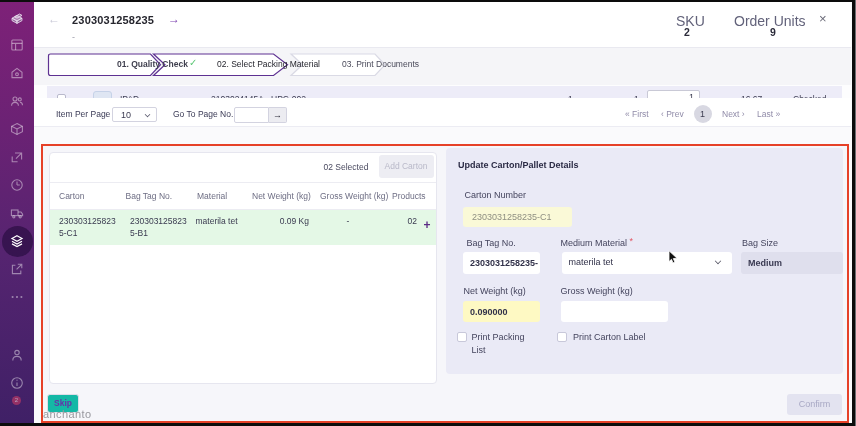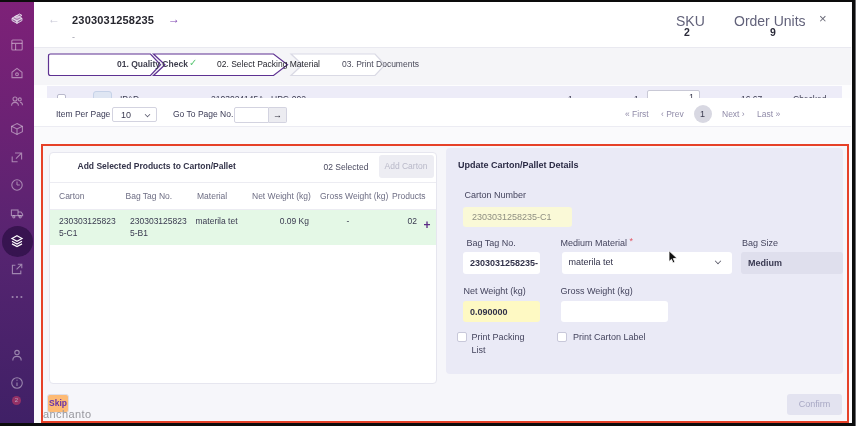--- a/index.html
+++ b/index.html
@@ -88,21 +88,21 @@
   .f-select{ left:115.5px; top:104px; width:170px; height:22px; background:#fff; }
   .f-select .v { position:absolute; left:7px; top:5px; font-size:9px; color:#32324a; }
   .f-select .ch { position:absolute; right:11px; top:6px; width:6px; height:6px; border-right:1.2px solid #4a4a5a; border-bottom:1.2px solid #4a4a5a; transform:rotate(45deg) scale(0.75); }
   .f-size  { left:295px; top:104px; width:102px; height:22px; background:#dfdfed; color:#3a3a52; font-weight:bold; padding-left:7px; line-height:22px; }
   .f-net   { left:17px; top:153px; width:77px; height:21px; background:#fef9c3; color:#32324a; font-weight:600; padding-left:7px; }
   .f-gross { left:114.5px; top:153px; width:107px; height:21px; background:#fff; color:#32324a; padding-left:7px; }
   .pcb { position:absolute; width:10px; height:10px; background:#fff; border:1px solid #c8c8da; border-radius:2px; }
   .pcb-label { position:absolute; font-size:9px; color:#45455e; line-height:12.5px; }
 
   
-  .skip-btn { left:47px; top:394px; width:22px; height:19px; background:#fdba74; border:1px solid #dedee8; border-radius:3px;
+  .skip-btn { left:47px; top:394px; width:32px; height:19px; background:#14b8a6; border:1px solid #dedee8; border-radius:3px;
     font-size:8.5px; font-weight:600; color:#6733a8; text-align:center; line-height:17px; z-index:9; }
   .confirm-btn { left:787px; top:394px; width:55px; height:21px; background:#e3e3f0; border-radius:3px;
     font-size:9px; color:#a8a8c4; text-align:center; line-height:21px; z-index:9; }
   .watermark { left:43px; top:408px; font-size:11px; color:#98989e; letter-spacing:0.4px; z-index:10; }
 
   .cursor { left:668px; top:250px; z-index:60; }
 </style>
 </head>
 <body>
 
@@ -252,21 +252,20 @@
     <span class="pb-link" style="left:591px">« First</span>
     <span class="pb-link" style="left:627px">‹ Prev</span>
     <span class="pb-page">1</span>
     <span class="pb-link" style="left:688px">Next ›</span>
     <span class="pb-link" style="left:723px">Last »</span>
   </div>
 
   <div class="abs modal-bg"></div>
 
   <div class="abs card">
-    <span class="card-title">Add Selected Products to Carton/Pallet</span>
     <span class="sel-count">02 Selected</span>
     <span class="add-carton">Add Carton</span>
     <span class="card-hdr-line"></span>
     <span class="colh" style="left:9.5px">Carton</span>
     <span class="colh" style="left:76px">Bag Tag No.</span>
     <span class="colh" style="left:147.5px">Material</span>
     <span class="colh" style="left:202.5px">Net Weight (kg)</span>
     <span class="colh" style="left:270.5px">Gross Weight (kg)</span>
     <span class="colh" style="left:342.5px">Products</span>
     <span class="col-line"></span>

